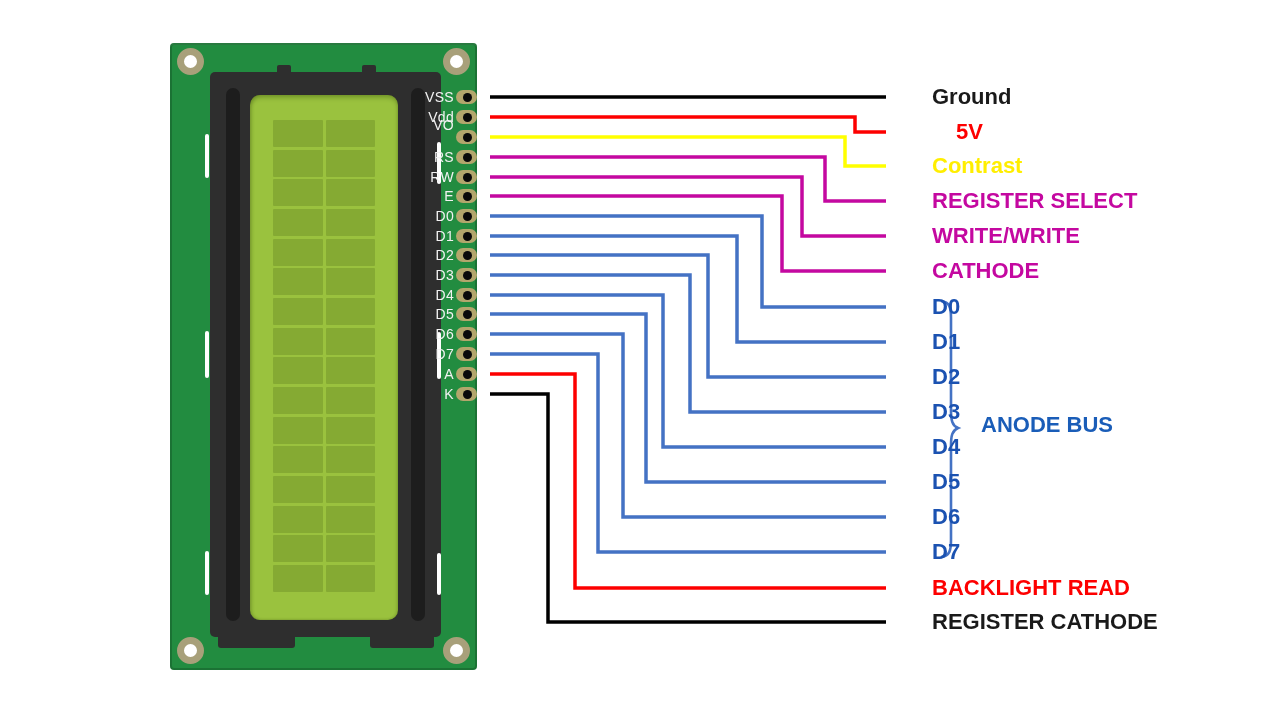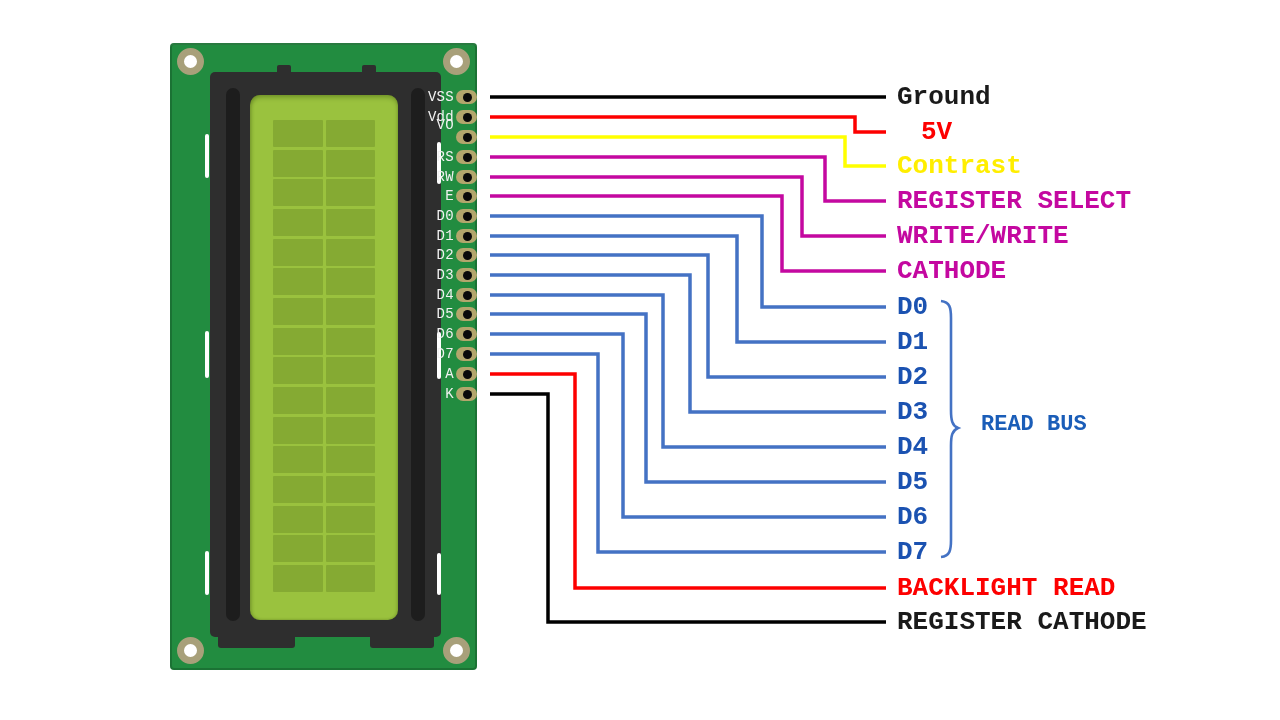--- a/index.html
+++ b/index.html
@@ -1,18 +1,18 @@
 <!DOCTYPE html>
 <html style="--pcb: #228c40; --bezel: #2e2e2e; --bezel-bar: #1d1d1d; --screen: #9ac23e; --screen-cell: #85aa33; --pad: #b3a66c; --hole-ring: #a8a07a; --pin-text: #f2f2f2;"><head>
 <meta charset="utf-8">
 <style>
   html,body{margin:0;padding:0;background:#ffffff;}
   .stage{
     position:relative;width:1280px;height:720px;background:#ffffff;overflow:hidden;
-    font-family:Liberation Mono, monospace;
+    font-family:Liberation Sans, sans-serif;
   }
   .abs{position:absolute;}
   
   .pcb{
     position:absolute;left:170px;top:43px;width:307px;height:627px;
     background:var(--pcb,#228c40);border-radius:4px;
     box-shadow:inset 0 0 0 2px rgba(0,0,0,.18), inset 0 2px 0 rgba(255,255,255,.08);
   }
   .mhole{
     position:absolute;width:27px;height:27px;border-radius:50%;
@@ -50,22 +50,22 @@
     position:absolute;left:456px;width:21px;height:14px;border-radius:7px;
     background:var(--pad,#b3a66c);
   }
   .pad .hole{
     position:absolute;left:6.5px;top:2.5px;width:9px;height:9px;border-radius:50%;
     background:#0a0a0a;
   }
   
   svg.wires{position:absolute;left:0;top:0;pointer-events:none;}
   .net-label{
-    position:absolute;left:897px;height:28px;line-height:28px;
-    font-size:26px;font-weight:bold;white-space:nowrap;
+    position:absolute;left:932px;height:28px;line-height:28px;
+    font-size:22px;font-weight:bold;white-space:nowrap;
   }
   .bus-label{
     position:absolute;left:981px;top:411px;height:28px;line-height:28px;
     font-size:22px;font-weight:bold;white-space:nowrap;
   }
 </style>
 </head>
 <body>
 
 <div class="stage">
@@ -228,14 +228,14 @@
       <div class="net-label" style="top: 363px; color: rgb(27, 82, 177);">D2</div>
       <div class="net-label" style="top: 398px; color: rgb(27, 82, 177);">D3</div>
       <div class="net-label" style="top: 433px; color: rgb(27, 82, 177);">D4</div>
       <div class="net-label" style="top: 468px; color: rgb(27, 82, 177);">D5</div>
       <div class="net-label" style="top: 503px; color: rgb(27, 82, 177);">D6</div>
       <div class="net-label" style="top: 538px; color: rgb(27, 82, 177);">D7</div>
       <div class="net-label" style="top: 574px; color: rgb(253, 0, 0);">BACKLIGHT READ</div>
       <div class="net-label" style="top: 608px; color: rgb(26, 26, 26);">REGISTER CATHODE</div>
     </div>
 
-  <div class="bus-label" id="busLabel" style="color: rgb(26, 93, 184);">READ BUS</div>
+  <div class="bus-label" id="busLabel" style="color: rgb(26, 93, 184);">ANODE BUS</div>
 </div>
 
 </body></html>

